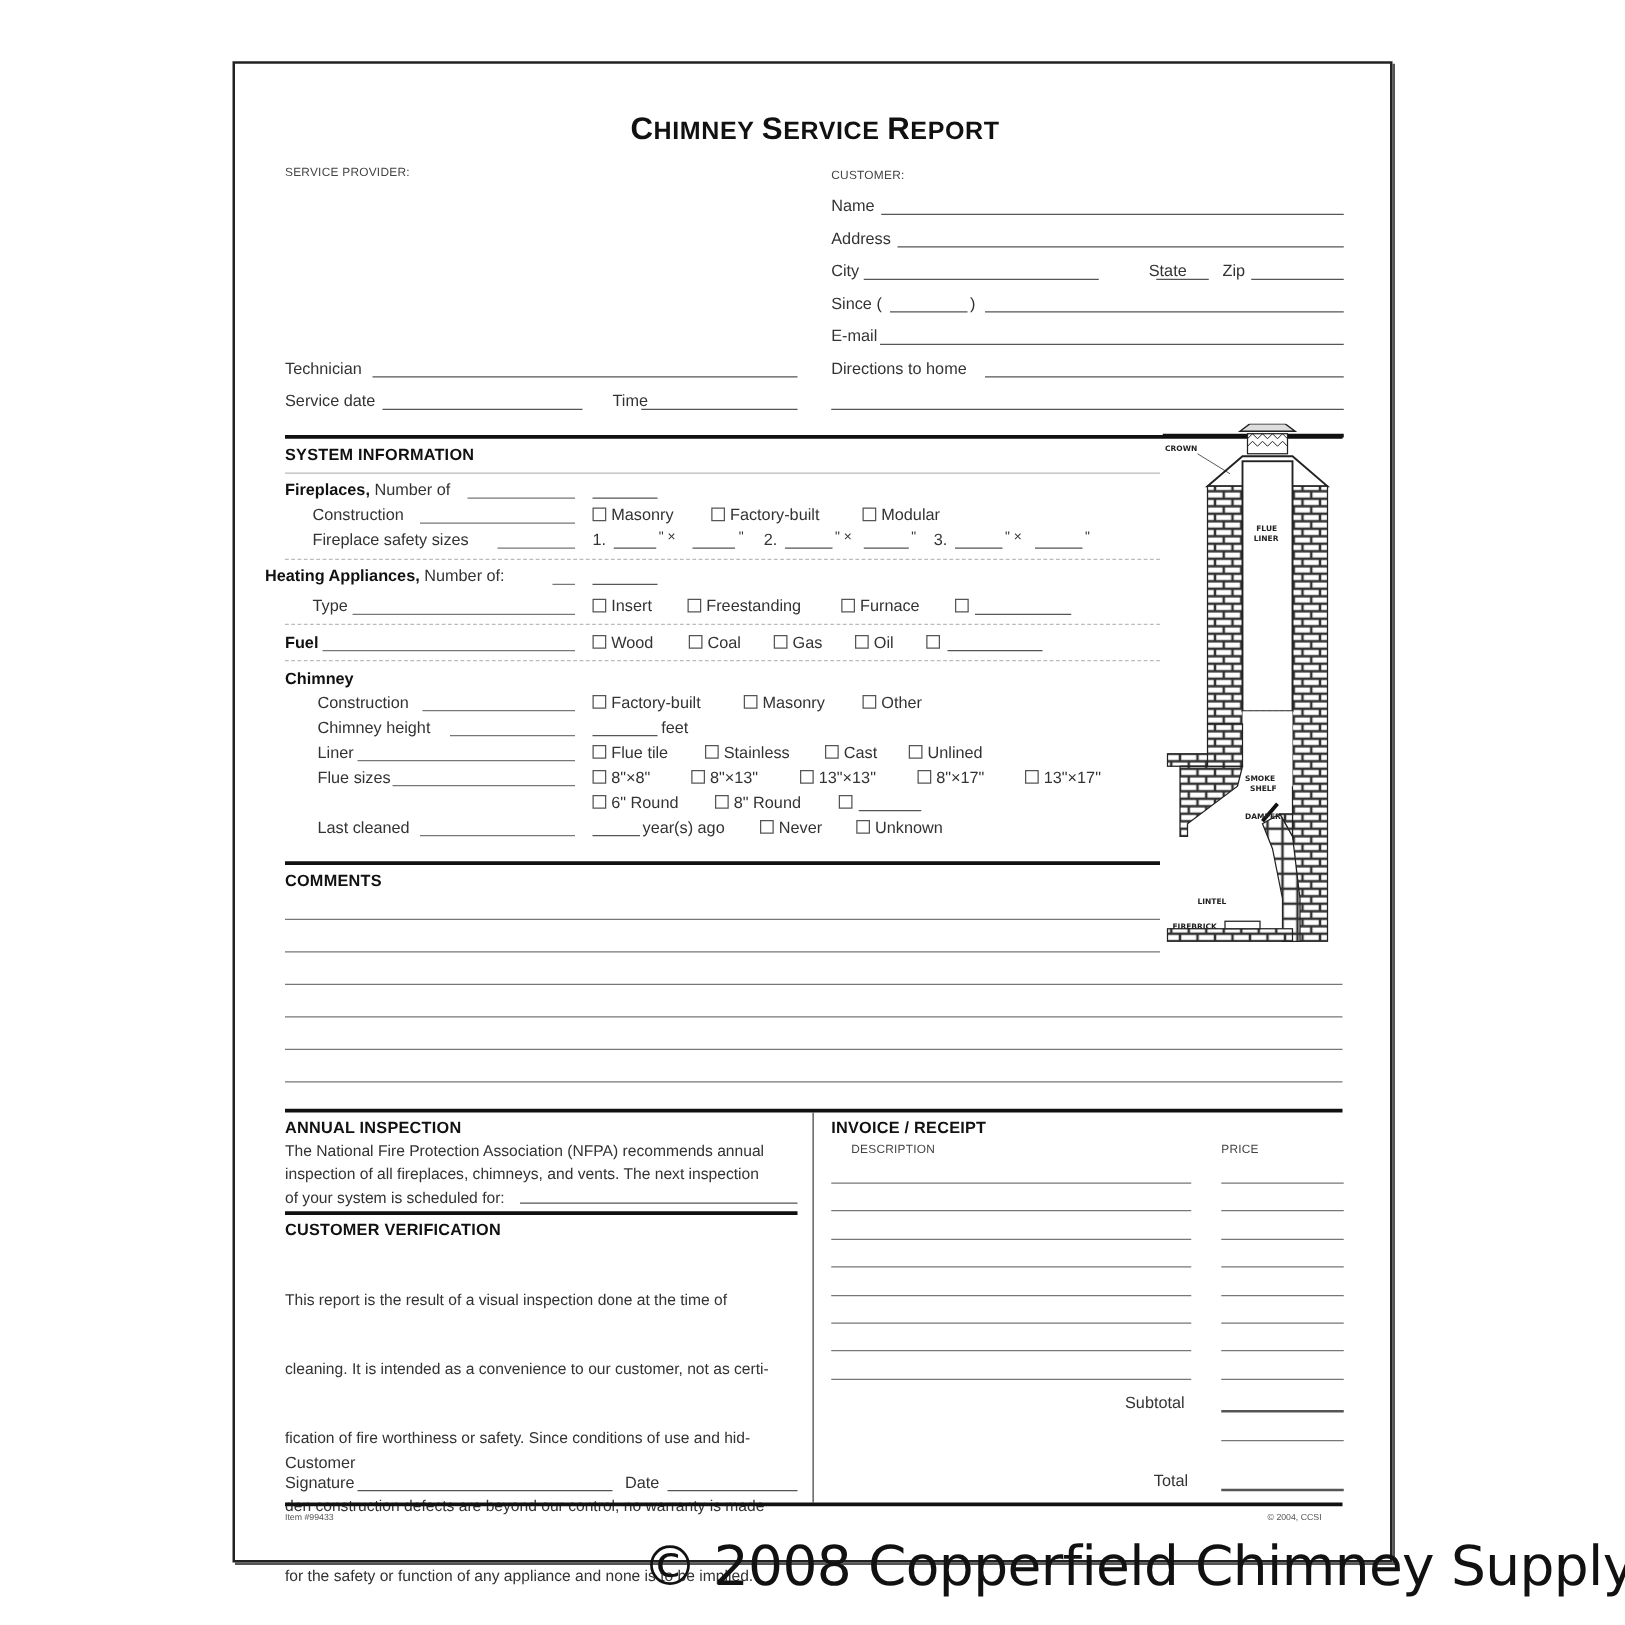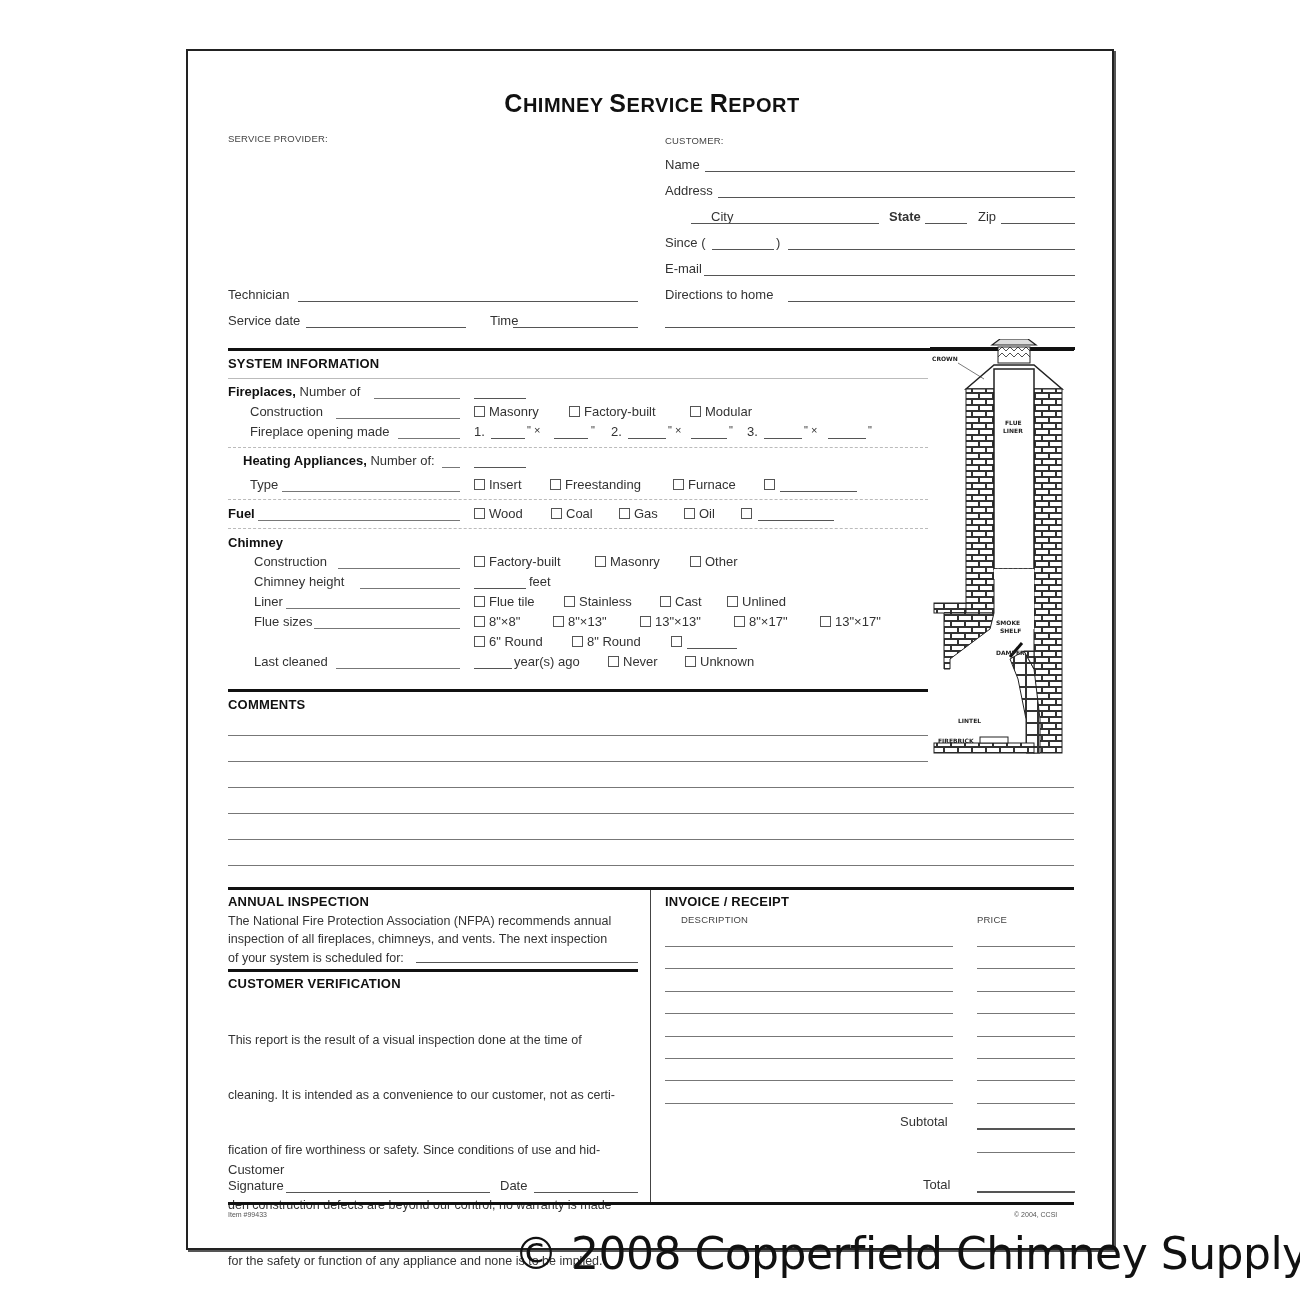--- a/index.html
+++ b/index.html
@@ -44,23 +44,23 @@
   <div class="line" style="left:325px;top:276px;width:125px;"></div>
 
   <div class="abs small-caps-label" style="left:477px;top:84px;">CUSTOMER:</div>
 
   <div class="abs lbl" style="left:477px;top:106px;">Name</div>
   <div class="line" style="left:517px;top:120px;width:370px;"></div>
 
   <div class="abs lbl" style="left:477px;top:132px;">Address</div>
   <div class="line" style="left:530px;top:146px;width:357px;"></div>
 
-  <div class="abs lbl" style="left:477px;top:158px;margin-left:46px;">City</div>
+  <div class="abs lbl" style="left:477px;top:158px;">City</div>
   <div class="line" style="left:503px;top:172px;width:188px;"></div>
-  <div class="abs lbl" style="left:701px;top:158px;font-weight:bold;">State</div>
+  <div class="abs lbl" style="left:731px;top:158px;">State</div>
   <div class="line" style="left:737px;top:172px;width:42px;"></div>
   <div class="abs lbl" style="left:790px;top:158px;">Zip</div>
   <div class="line" style="left:813px;top:172px;width:74px;"></div>
 
   <div class="abs lbl" style="left:477px;top:184px;">Since (</div>
   <div class="line" style="left:524px;top:198px;width:62px;"></div>
   <div class="abs lbl" style="left:588px;top:184px;">)</div>
   <div class="line" style="left:600px;top:198px;width:287px;"></div>
 
   <div class="abs lbl" style="left:477px;top:210px;">E-mail</div>
@@ -79,21 +79,21 @@
   </div>
   <div class="dotline" style="left:186px;top:347px;width:86px;"></div>
   <div class="line" style="left:286px;top:347px;width:52px;"></div>
 
   <div class="abs lbl" style="left:62px;top:353px;">Construction</div>
   <div class="dotline" style="left:148px;top:367px;width:124px;"></div>
   <div class="opt" style="left:286px;top:353px;"><span class="cb"></span><span>Masonry</span></div>
   <div class="opt" style="left:381px;top:353px;"><span class="cb"></span><span>Factory-built</span></div>
   <div class="opt" style="left:502px;top:353px;"><span class="cb"></span><span>Modular</span></div>
 
-  <div class="abs lbl" style="left:62px;top:373px;">Fireplace opening made</div>
+  <div class="abs lbl" style="left:62px;top:373px;">Fireplace safety sizes</div>
   <div class="dotline" style="left:210px;top:387px;width:62px;"></div>
 
   <div class="opt" style="left:286px;top:373px;">1.</div>
   <div class="line" style="left:303px;top:387px;width:34px;"></div>
   <div class="opt" style="left:339px;top:373px;font-size:11px;"><span>"</span> <span>×</span></div>
   <div class="line" style="left:366px;top:387px;width:34px;"></div>
   <div class="opt" style="left:403px;top:373px;font-size:11px;">"</div>
 
   <div class="opt" style="left:423px;top:373px;">2.</div>
   <div class="line" style="left:440px;top:387px;width:38px;"></div>
@@ -102,21 +102,21 @@
   <div class="opt" style="left:541px;top:373px;font-size:11px;">"</div>
 
   <div class="opt" style="left:559px;top:373px;">3.</div>
   <div class="line" style="left:576px;top:387px;width:38px;"></div>
   <div class="opt" style="left:616px;top:373px;font-size:11px;"><span>"</span> <span>×</span></div>
   <div class="line" style="left:640px;top:387px;width:38px;"></div>
   <div class="opt" style="left:680px;top:373px;font-size:11px;">"</div>
 
   <div class="rule-thin" style="left:40px;top:396px;width:700px;border-bottom-style:dashed;"></div>
 
-  <div class="abs lbl" style="left:55px;top:402px;">
+  <div class="abs lbl" style="left:24px;top:402px;">
     <b style="color:#111;">Heating Appliances,</b> <span>Number of:</span>
   </div>
   <div class="dotline" style="left:254px;top:416px;width:18px;"></div>
   <div class="line" style="left:286px;top:416px;width:52px;"></div>
 
   <div class="abs lbl" style="left:62px;top:426px;">Type</div>
   <div class="dotline" style="left:94px;top:440px;width:178px;"></div>
   <div class="opt" style="left:286px;top:426px;"><span class="cb"></span><span>Insert</span></div>
   <div class="opt" style="left:362px;top:426px;"><span class="cb"></span><span>Freestanding</span></div>
   <div class="opt" style="left:485px;top:426px;"><span class="cb"></span><span>Furnace</span></div>

